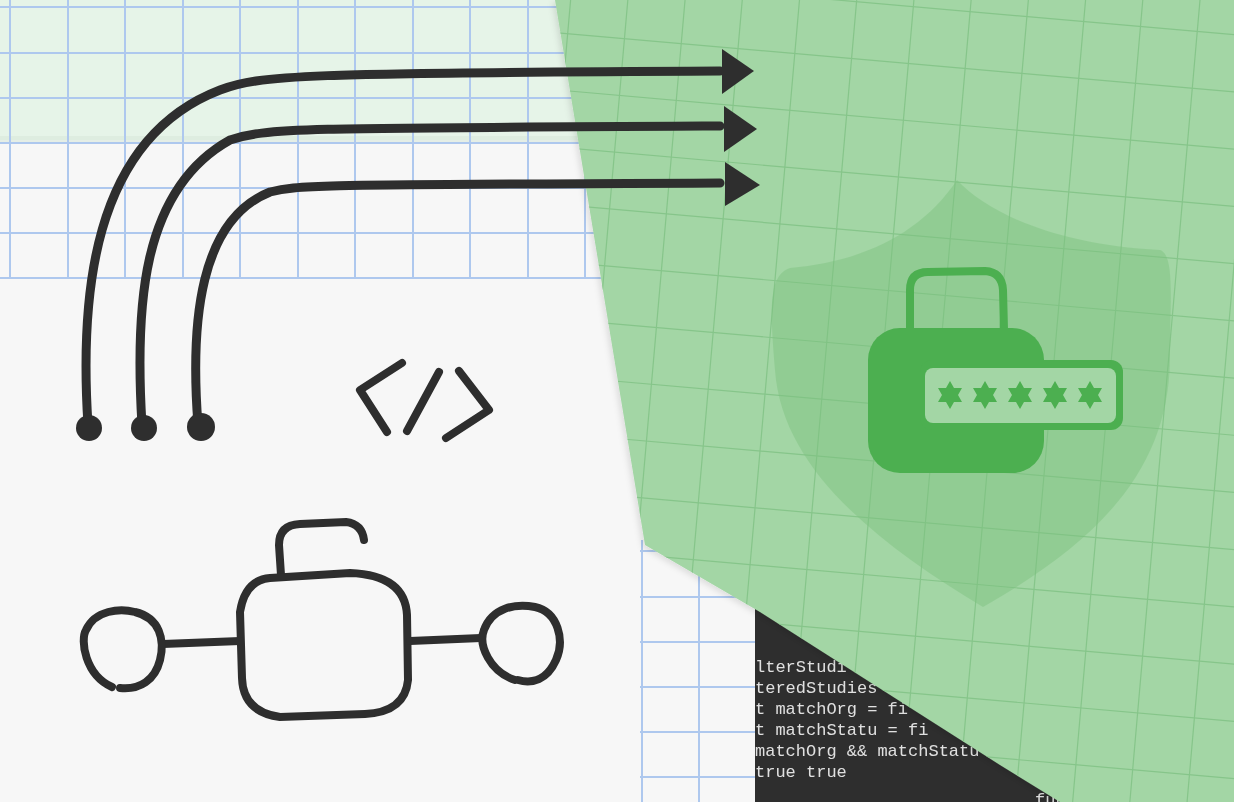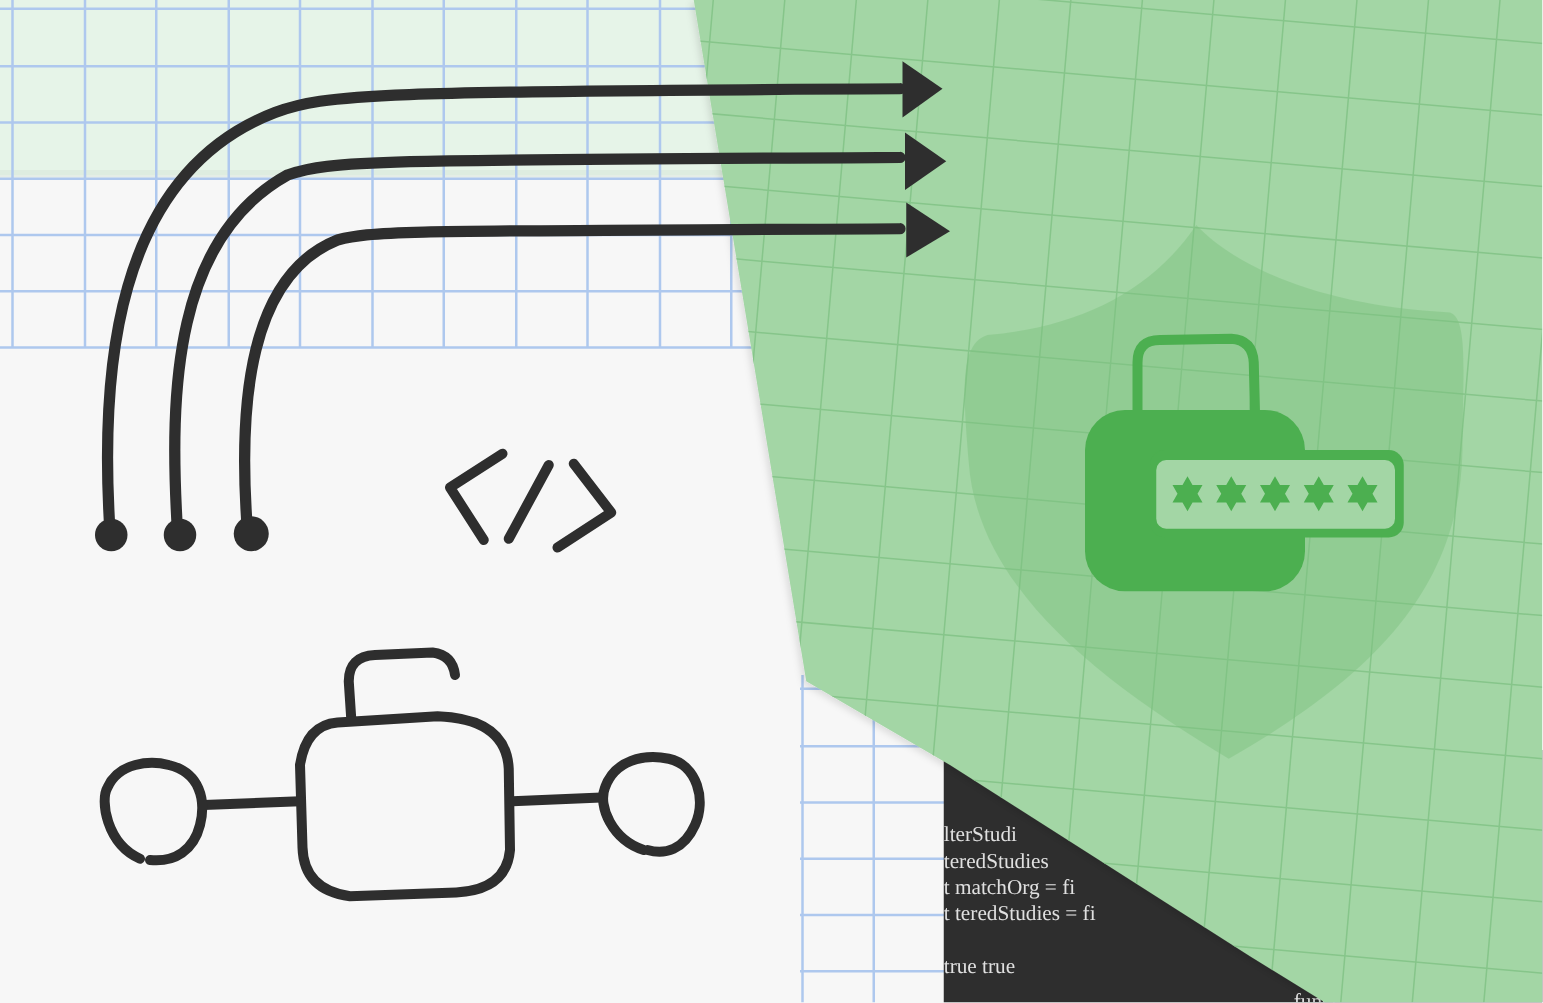--- a/index.html
+++ b/index.html
@@ -1,19 +1,19 @@
 <!DOCTYPE html>
 <html><head>
 <meta charset="utf-8">
 <style>
   html, body { margin:0; padding:0; }
   body { width:1234px; height:802px; overflow:hidden; background:#f7f7f7; position:relative; font-family:"DejaVu Sans", sans-serif; }
   .layer { position:absolute; left:0; top:0; width:1234px; height:802px; }
   .code-block { position:absolute; left:755px; top:600px; width:479px; height:202px; background:#2e2e2e; overflow:hidden; }
-  .code-line { position:absolute; left:0; white-space:pre; color:#e0e0e0; font-family:Liberation Serif, serif; font-size:17px; line-height:21px; }
+  .code-line { position:absolute; left:0; white-space:pre; color:#e0e0e0; font-family:Liberation Mono, monospace; font-size:17px; line-height:21px; }
 </style>
 </head>
 <body>
 
 <svg class="layer" viewBox="0 0 1234 802" xmlns="http://www.w3.org/2000/svg">
   <rect x="0" y="0" width="1234" height="140" fill="#e6f4e8"></rect>
   <rect x="0" y="136" width="640" height="6" fill="#d8e7da" opacity="0.6"></rect>
   <g stroke="#aec8ee" stroke-width="2">
     <line x1="10" y1="0" x2="10" y2="278"></line>
     <line x1="68" y1="0" x2="68" y2="278"></line>
@@ -42,21 +42,22 @@
     <line x1="640" y1="687" x2="760" y2="687"></line>
     <line x1="640" y1="732" x2="760" y2="732"></line>
     <line x1="640" y1="777" x2="760" y2="777"></line>
   </g>
 </svg>
 
 <div class="code-block">
   <div class="code-line" style="top:57px">lterStudi</div>
   <div class="code-line" style="top:78px">teredStudies</div>
   <div class="code-line" style="top:99px">t matchOrg = fi</div>
-  <div class="code-line" style="top:120px">t teredStudies = fi</div>
+  <div class="code-line" style="top:120px">t matchStatu = fi</div>
+  <div class="code-line" style="top:141px">matchOrg &amp;&amp; matchStatu</div>
   <div class="code-line" style="top:162px">true true</div>
   <div class="code-line" style="top:190px;left:280px">funct</div>
 </div>
 
 <svg class="layer" viewBox="0 0 1234 802" xmlns="http://www.w3.org/2000/svg">
   <defs>
     <clipPath id="panelClip">
       <polygon points="555,0 1234,0 1234,802 1060,802 1000,765 760,612 645,545"></polygon>
     </clipPath>
     <filter id="sh" x="-10%" y="-10%" width="120%" height="120%">

